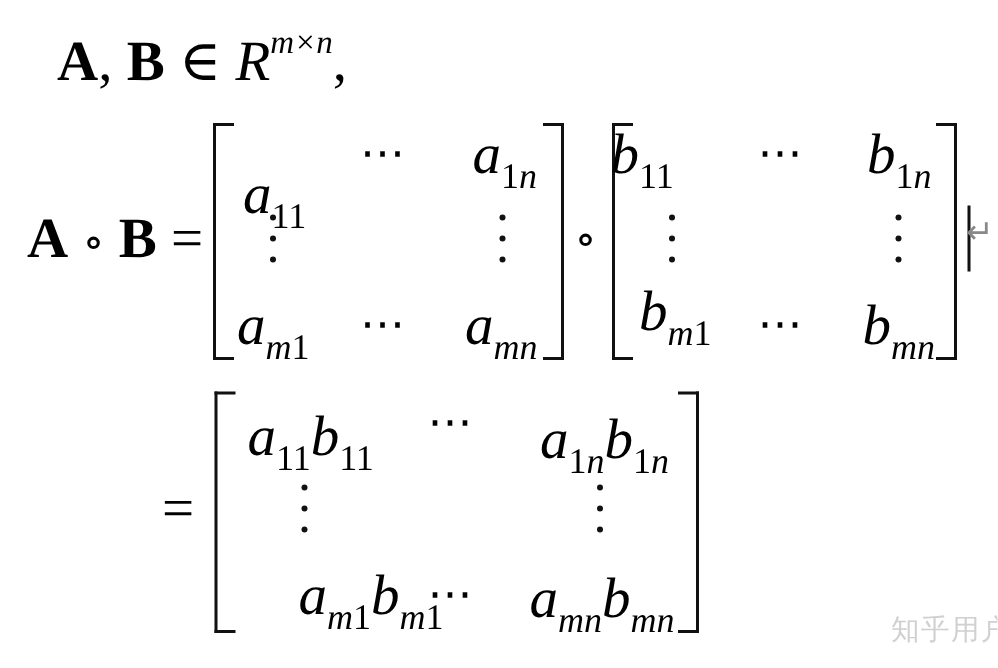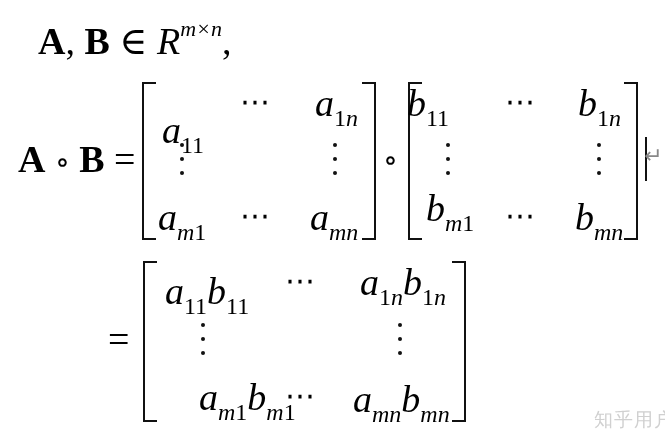--- a/index.html
+++ b/index.html
@@ -104,21 +104,21 @@
 
 <div class="abs big rm" style="left:108px; top:320px;">=</div>
 
 <div class="bracket bl" style="left:143px; top:261px; height:157px;"></div>
 <div class="bracket br" style="left:452px; top:261px; height:157px;"></div>
 
 <div class="abs big it" style="left:165px; top:272px;">
   <span>a</span><span class="sub">11</span><span>b</span><span class="sub">11</span>
 </div>
 <div class="abs dots" style="left:285px; top:263px;">⋯</div>
-<div class="abs big it" style="left:360px; top:263px;">
+<div class="abs big it" style="left:360px; top:274px;">
   <span>a</span><span class="sub">1</span><span class="sub subit">n</span><span>b</span><span class="sub">1</span><span class="sub subit">n</span>
 </div>
 <div class="vdots" style="left:201px; top:323px;">
     <span></span>
     <span></span>
     <span></span>
   </div>
 <div class="vdots" style="left:398px; top:323px;">
     <span></span>
     <span></span>

